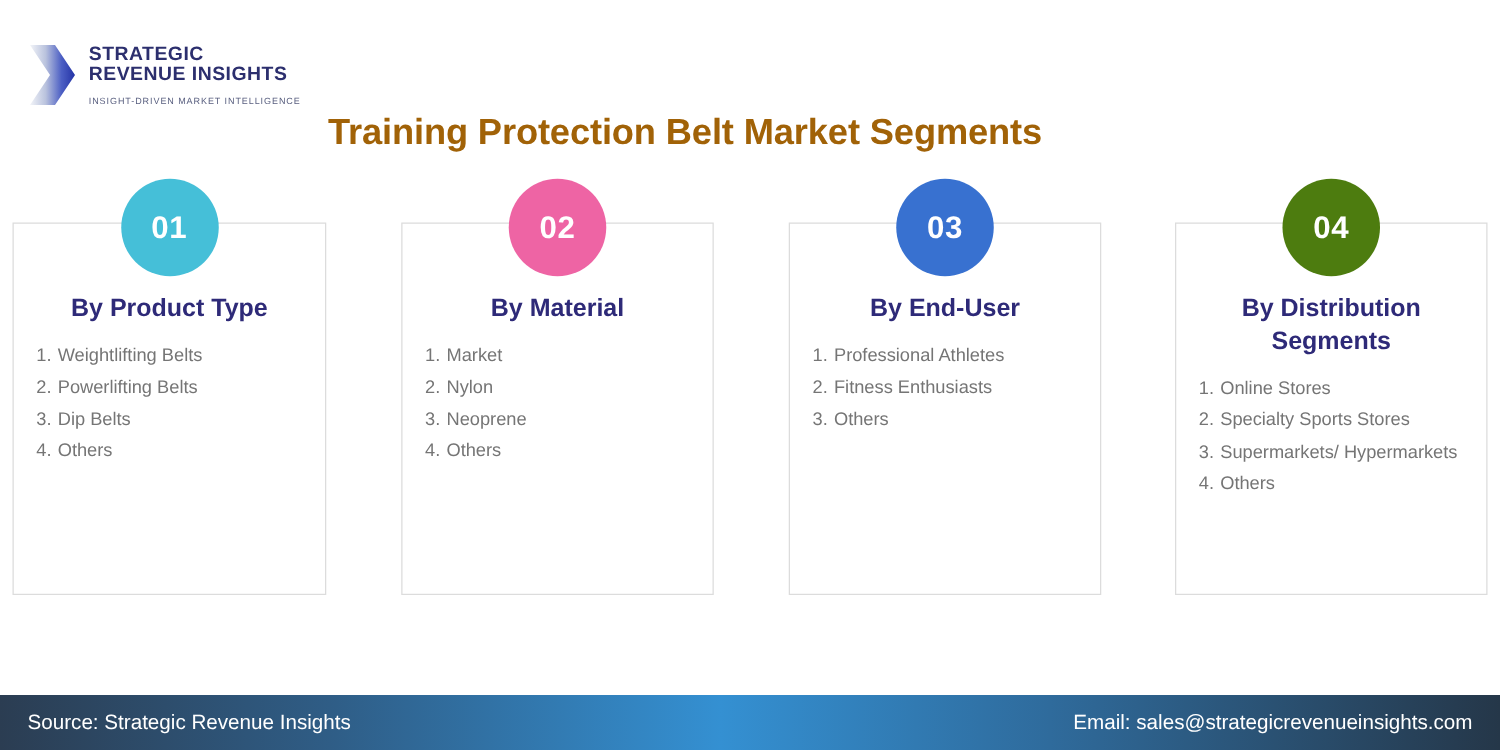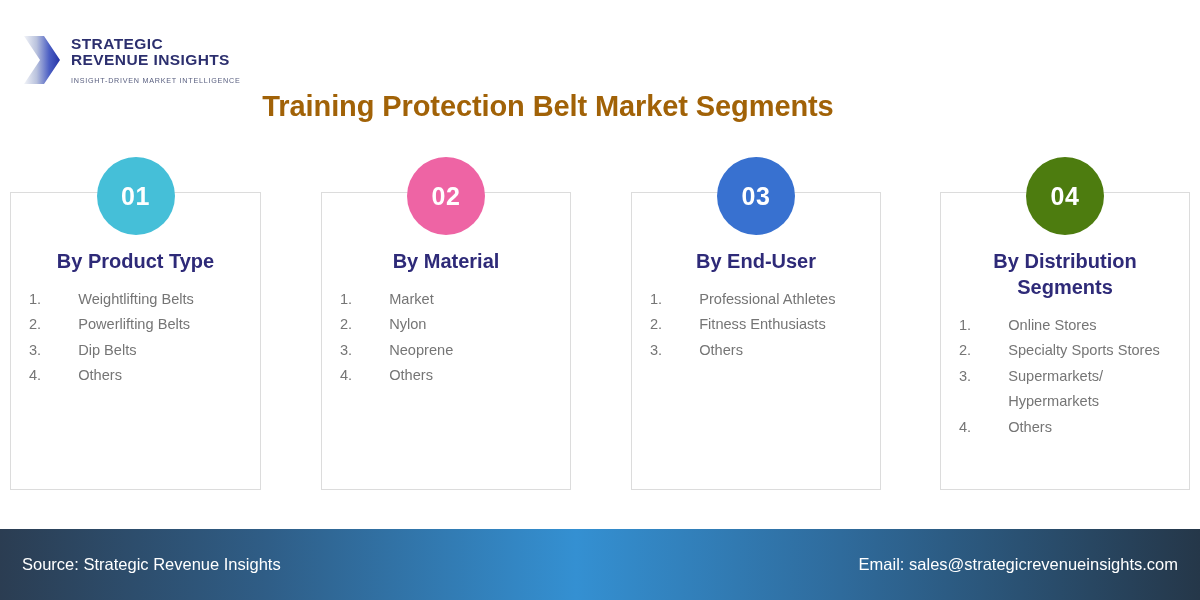--- a/index.html
+++ b/index.html
@@ -55,21 +55,21 @@
     text-align: center;
     font-size: 29px;
     font-weight: bold;
     color: #a16207;
     letter-spacing: -0.1px;
   }
 
   
   .cards {
     position: absolute;
-    top: 192px;
+    top: 178px;
     left: 10px;
     width: 1003px;
     height: 298px;
   }
   .card {
     position: absolute;
     top: 0;
     height: 298px;
     border: 1px solid #dcdcdc;
     background: #ffffff;
@@ -119,29 +119,29 @@
 
   .card-list li {
     font-size: 14.6px;
     color: #757575;
     line-height: 1.74;
     display: flex;
     align-items: flex-start;
     gap: 5px;
   }
   .li-num { flex: 0 0 auto; }
-  .li-text { flex: 1 1 auto; margin-left: 32px; }
+  .li-text { flex: 1 1 auto; }
 
   
   .footer {
     position: absolute;
     left: 0;
     bottom: 0;
     width: 1200px;
-    height: 71px;
+    height: 44px;
     background: linear-gradient(90deg,
         #2b3d52 0%,
         #2f5d86 22%,
         #3490d2 48%,
         #2f6b9c 70%,
         #253749 100%);
     display: flex;
     align-items: center;
     justify-content: space-between;
     padding: 0 22px;

